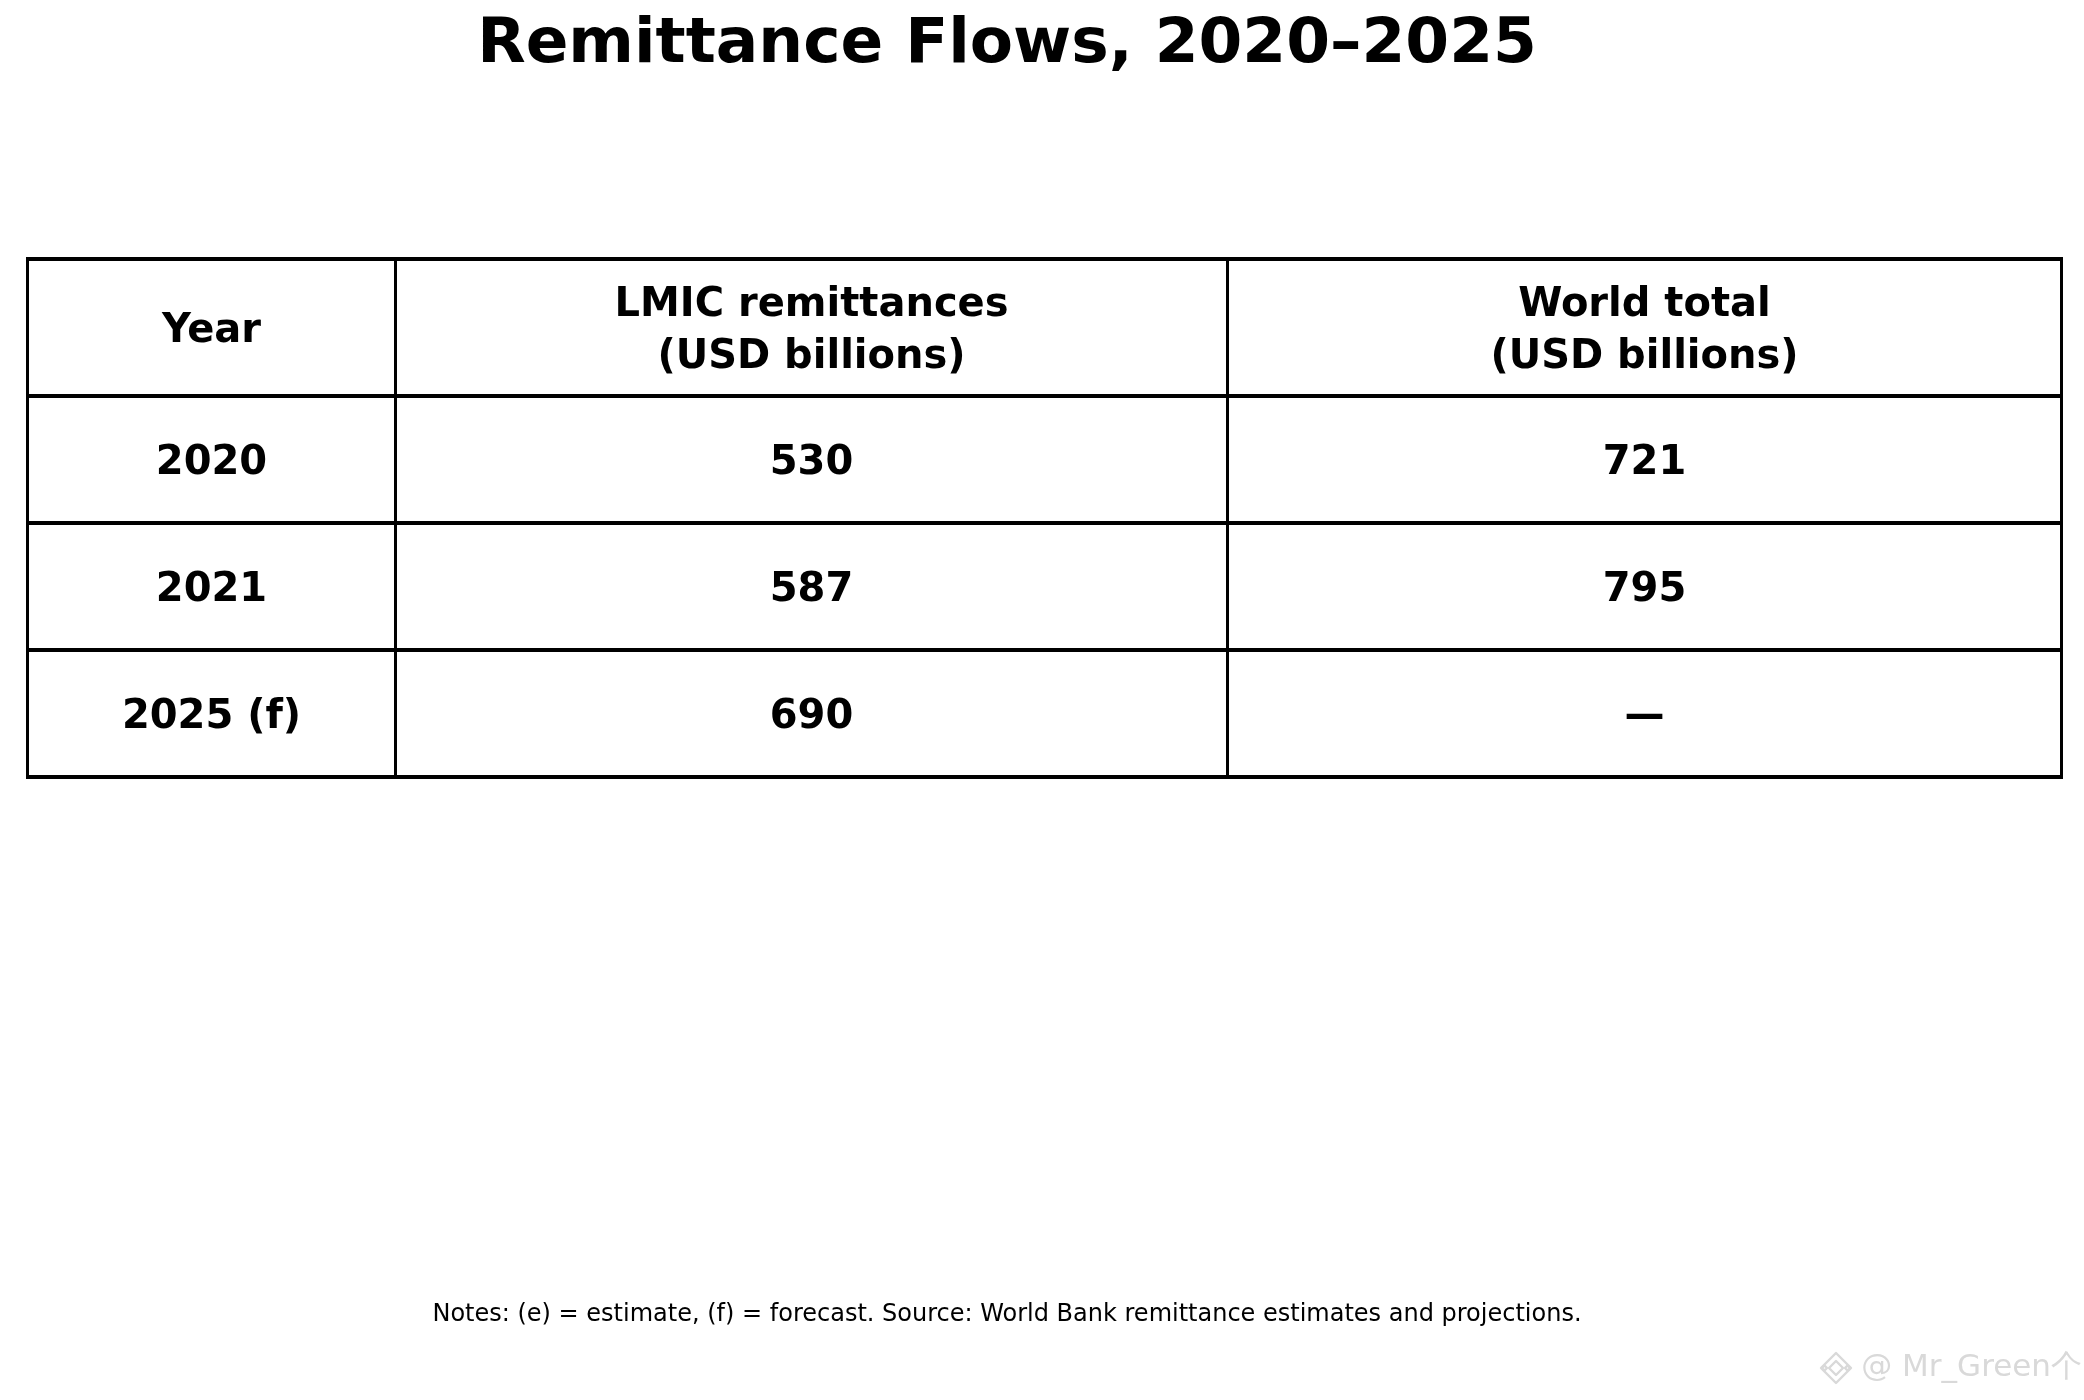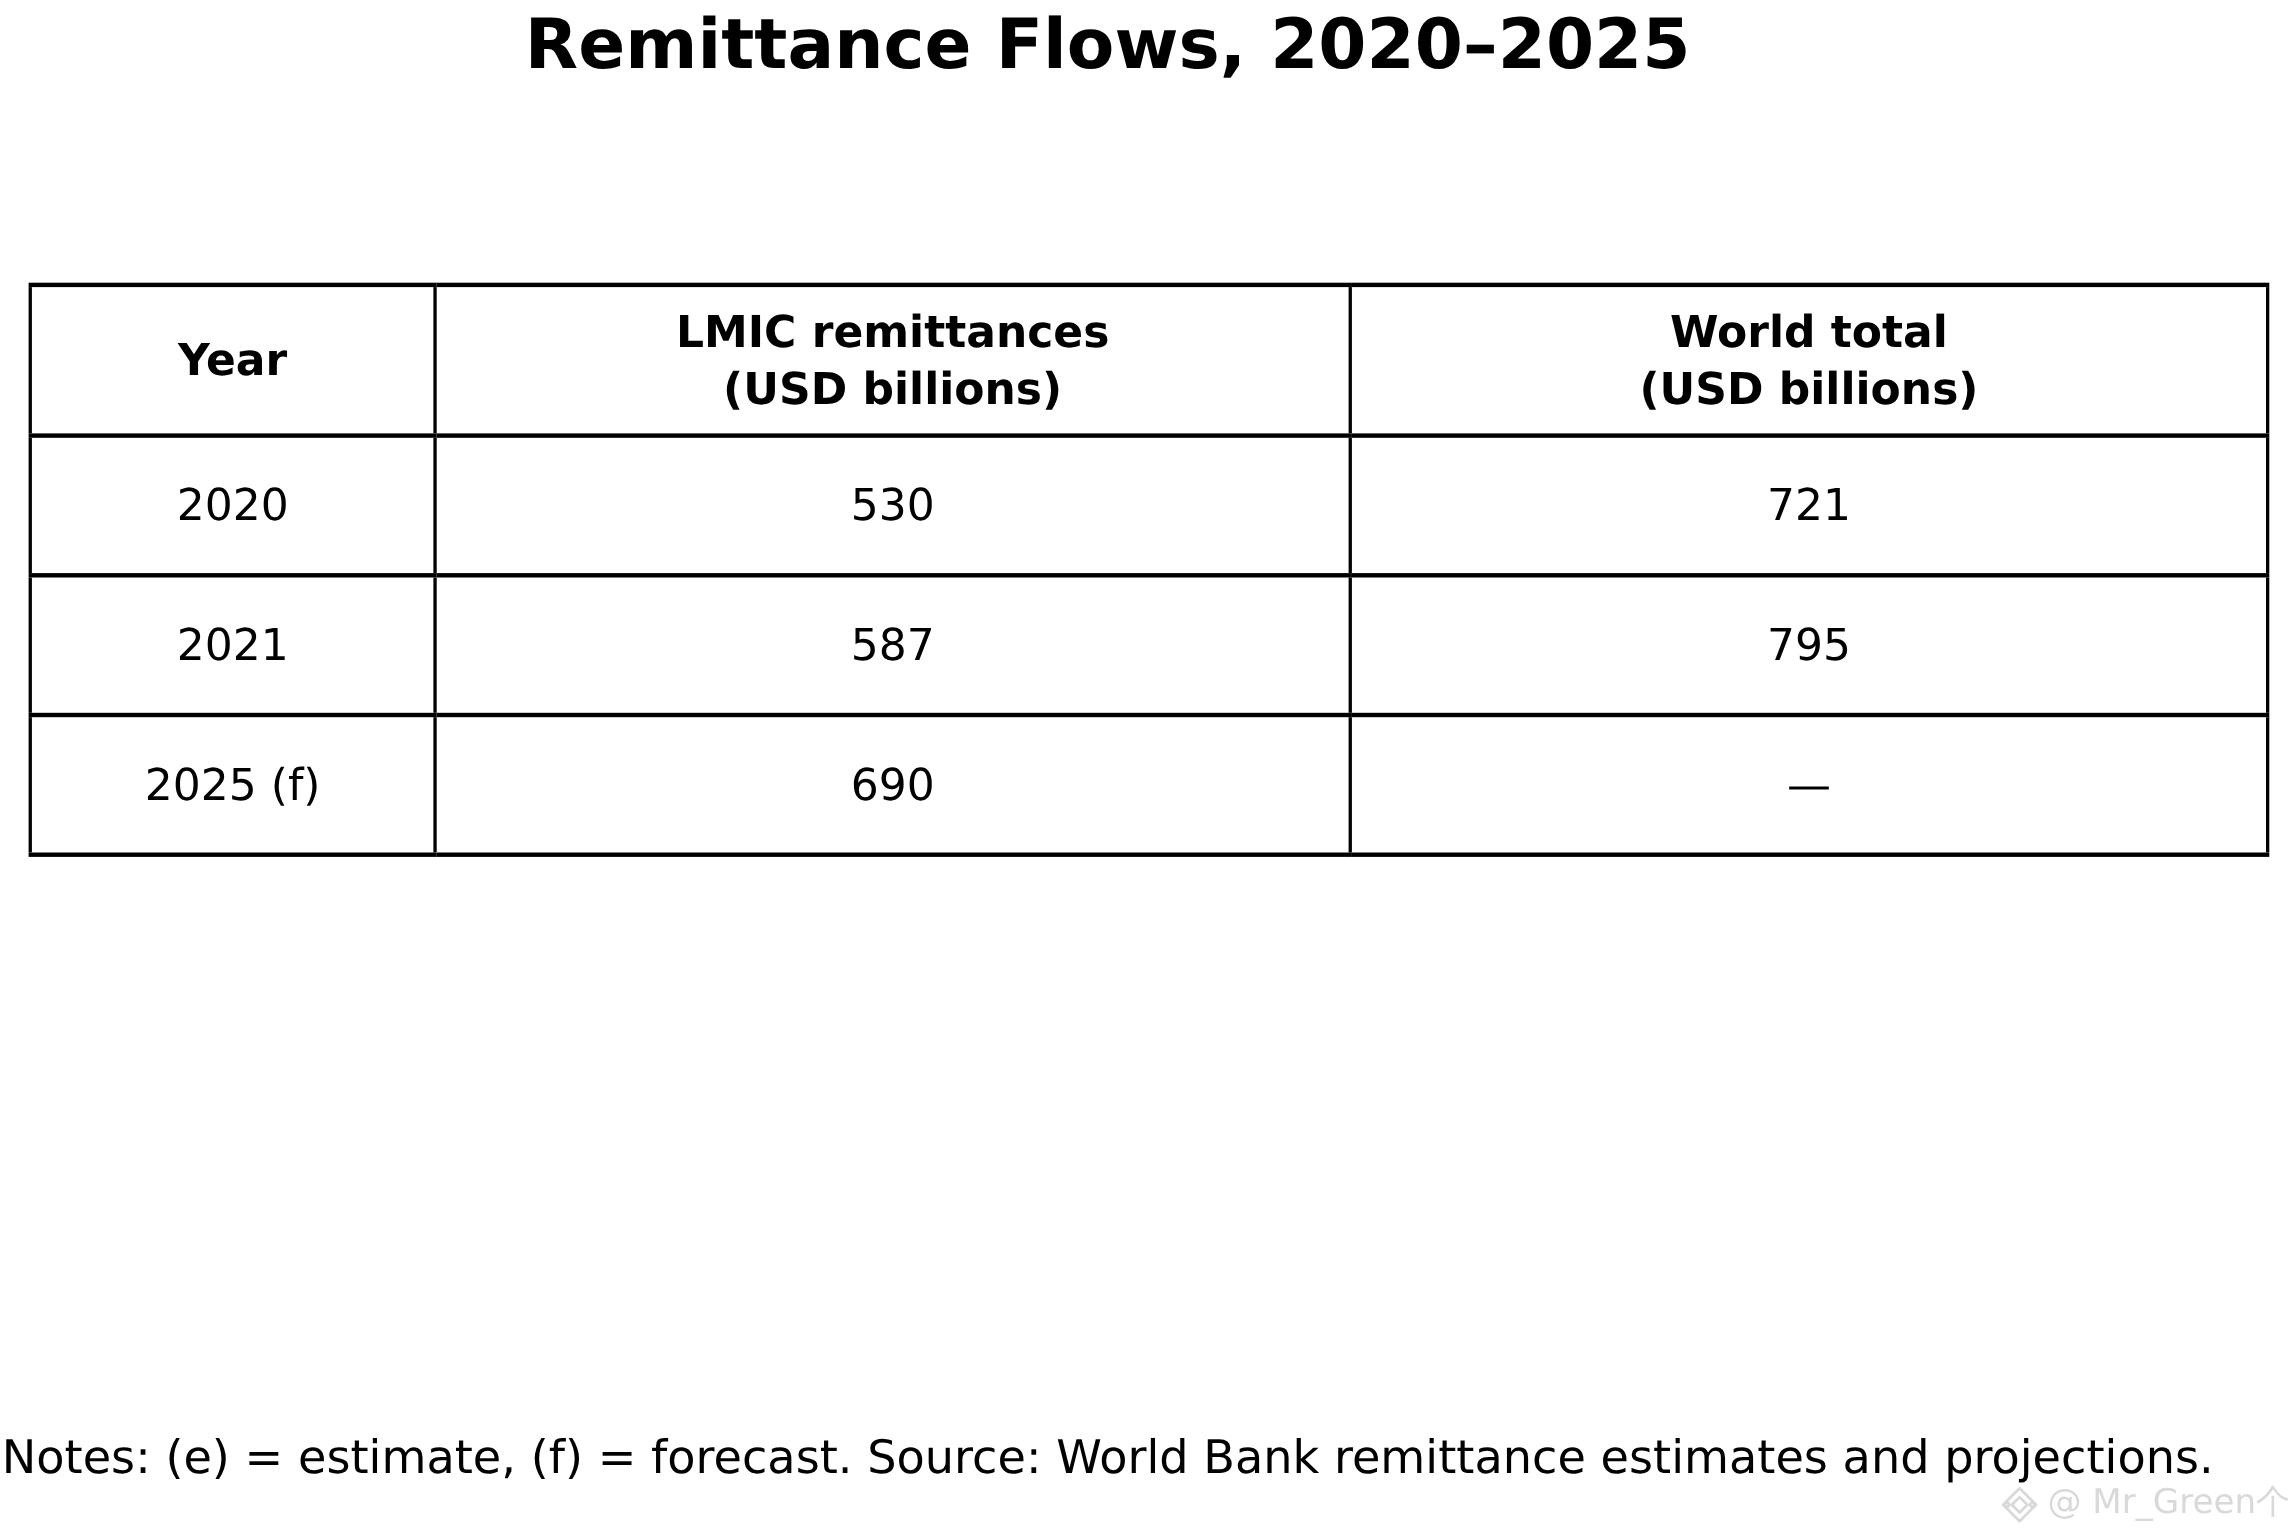--- a/index.html
+++ b/index.html
@@ -45,28 +45,28 @@
   tr.header-row { height: 137px; }
   tr.data-row   { height: 127px; }
   th.header-cell {
     font-size: 40px;
     font-weight: bold;
     line-height: 1.3;
     white-space: pre-line;
   }
   td.value-cell {
     font-size: 40px;
-    font-weight: normal;
+    font-weight: bold;
   }
   .notes-line {
     position: absolute;
     top: 1298px; left: 0;
     width: 2014px;
     text-align: center;
-    font-size: 42px;
+    font-size: 24px;
     line-height: 1.3;
   }
   .watermark {
     position: absolute;
     top: 1350px; right: 2px;
     display: flex;
     align-items: flex-start;
     gap: 7px;
     color: #d9d9d9;
     font-size: 31px;

